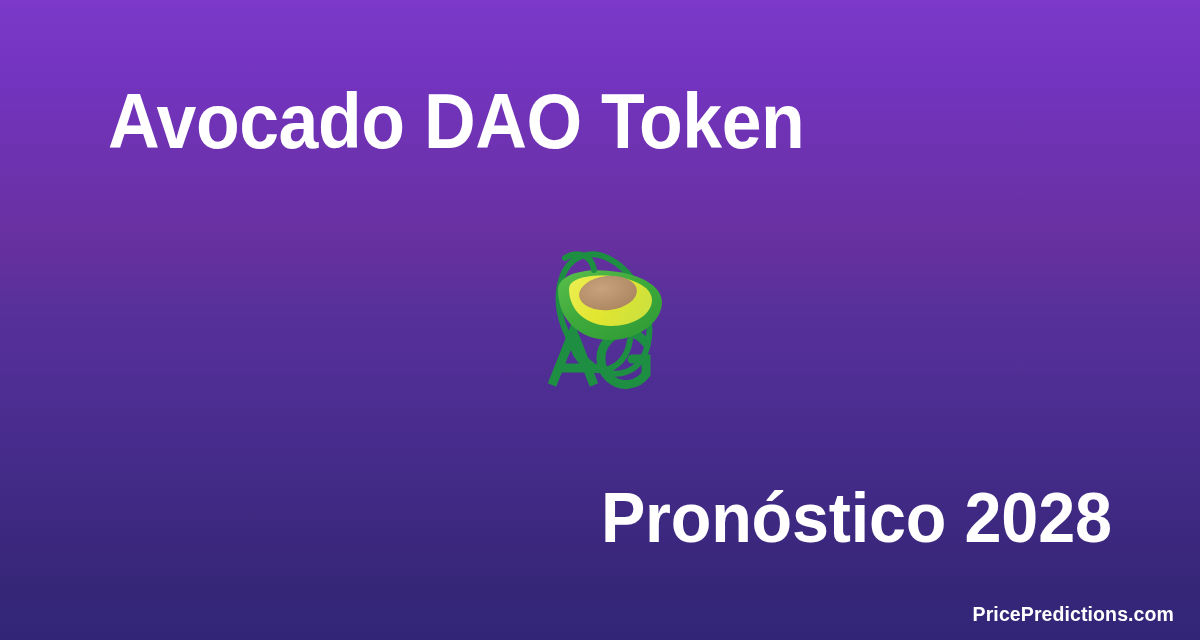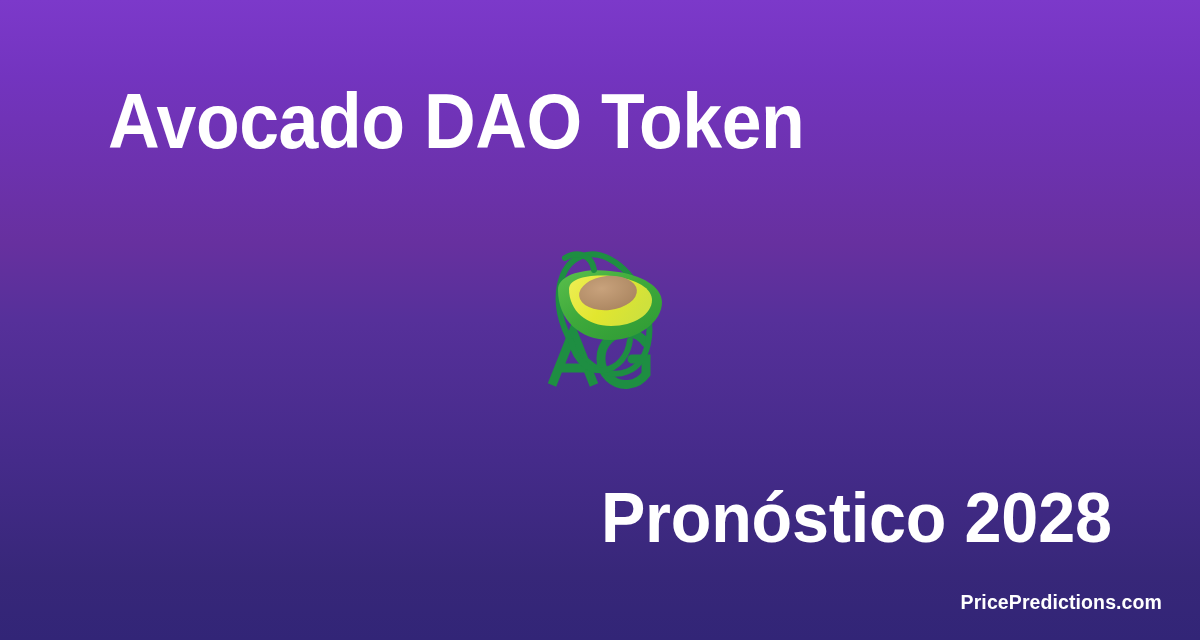--- a/index.html
+++ b/index.html
@@ -67,21 +67,21 @@
     text-align: right;
     transform: scaleX(0.95);
     transform-origin: right center;
   }
 
   
   #watermark {
     position: absolute;
     right: 22px;
     bottom: 10px;
-    margin: 16px;
+    margin: 4px;
     font-family: "Liberation Sans", "DejaVu Sans", sans-serif;
     font-size: 19.5px;
     font-weight: bold;
     letter-spacing: 0.1px;
     color: #ffffff;
     white-space: nowrap;
   }
 </style>
 </head>
 <body>

